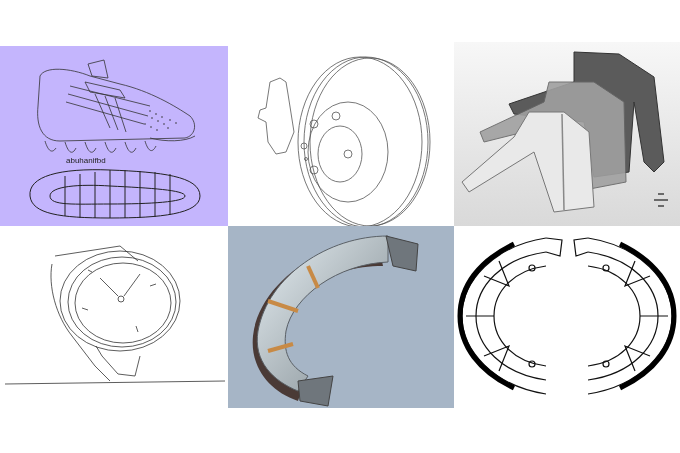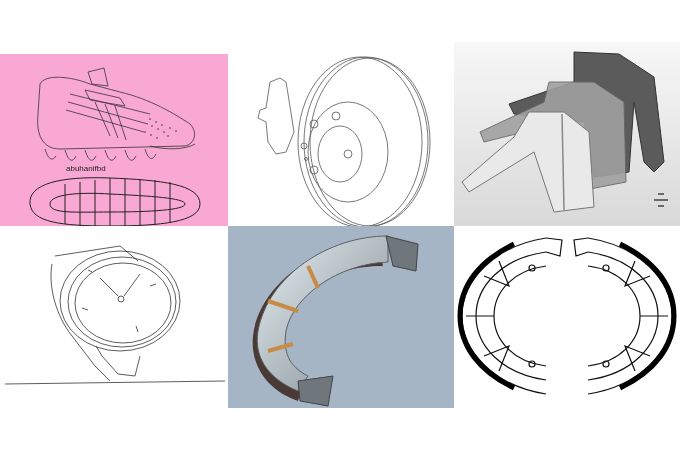--- a/index.html
+++ b/index.html
@@ -1,19 +1,19 @@
 <!DOCTYPE html>
 <html><head>
 <meta charset="utf-8">
 <style>
   html,body{margin:0;padding:0;background:#ffffff;}
   body{width:680px;height:453px;position:relative;overflow:hidden;font-family:"Liberation Sans",sans-serif;}
   .cell{position:absolute;overflow:hidden;}
   .cell svg{position:absolute;left:0;top:0;width:100%;height:100%;}
-  #c1{left:0;top:54px;width:228px;height:184px;background:#f9a8d4;text-align:right;}
+  #c1{left:0;top:46px;width:228px;height:184px;background:#c4b5fd;text-align:right;}
   #c2{left:228px;top:42px;width:226px;height:184px;background:#fff;}
   #c3{left:454px;top:42px;width:226px;height:184px;background:linear-gradient(180deg,#f7f7f7 0%,#d9d9d9 100%);}
   #c4{left:0;top:226px;width:228px;height:182px;background:#fff;}
   #c5{left:228px;top:226px;width:226px;height:182px;background:#a6b5c6;}
   #c6{left:454px;top:226px;width:226px;height:182px;background:#fff;}
   .watermark{position:absolute;font-size:8px;color:#222;}
 </style>
 </head>
 <body>
 

